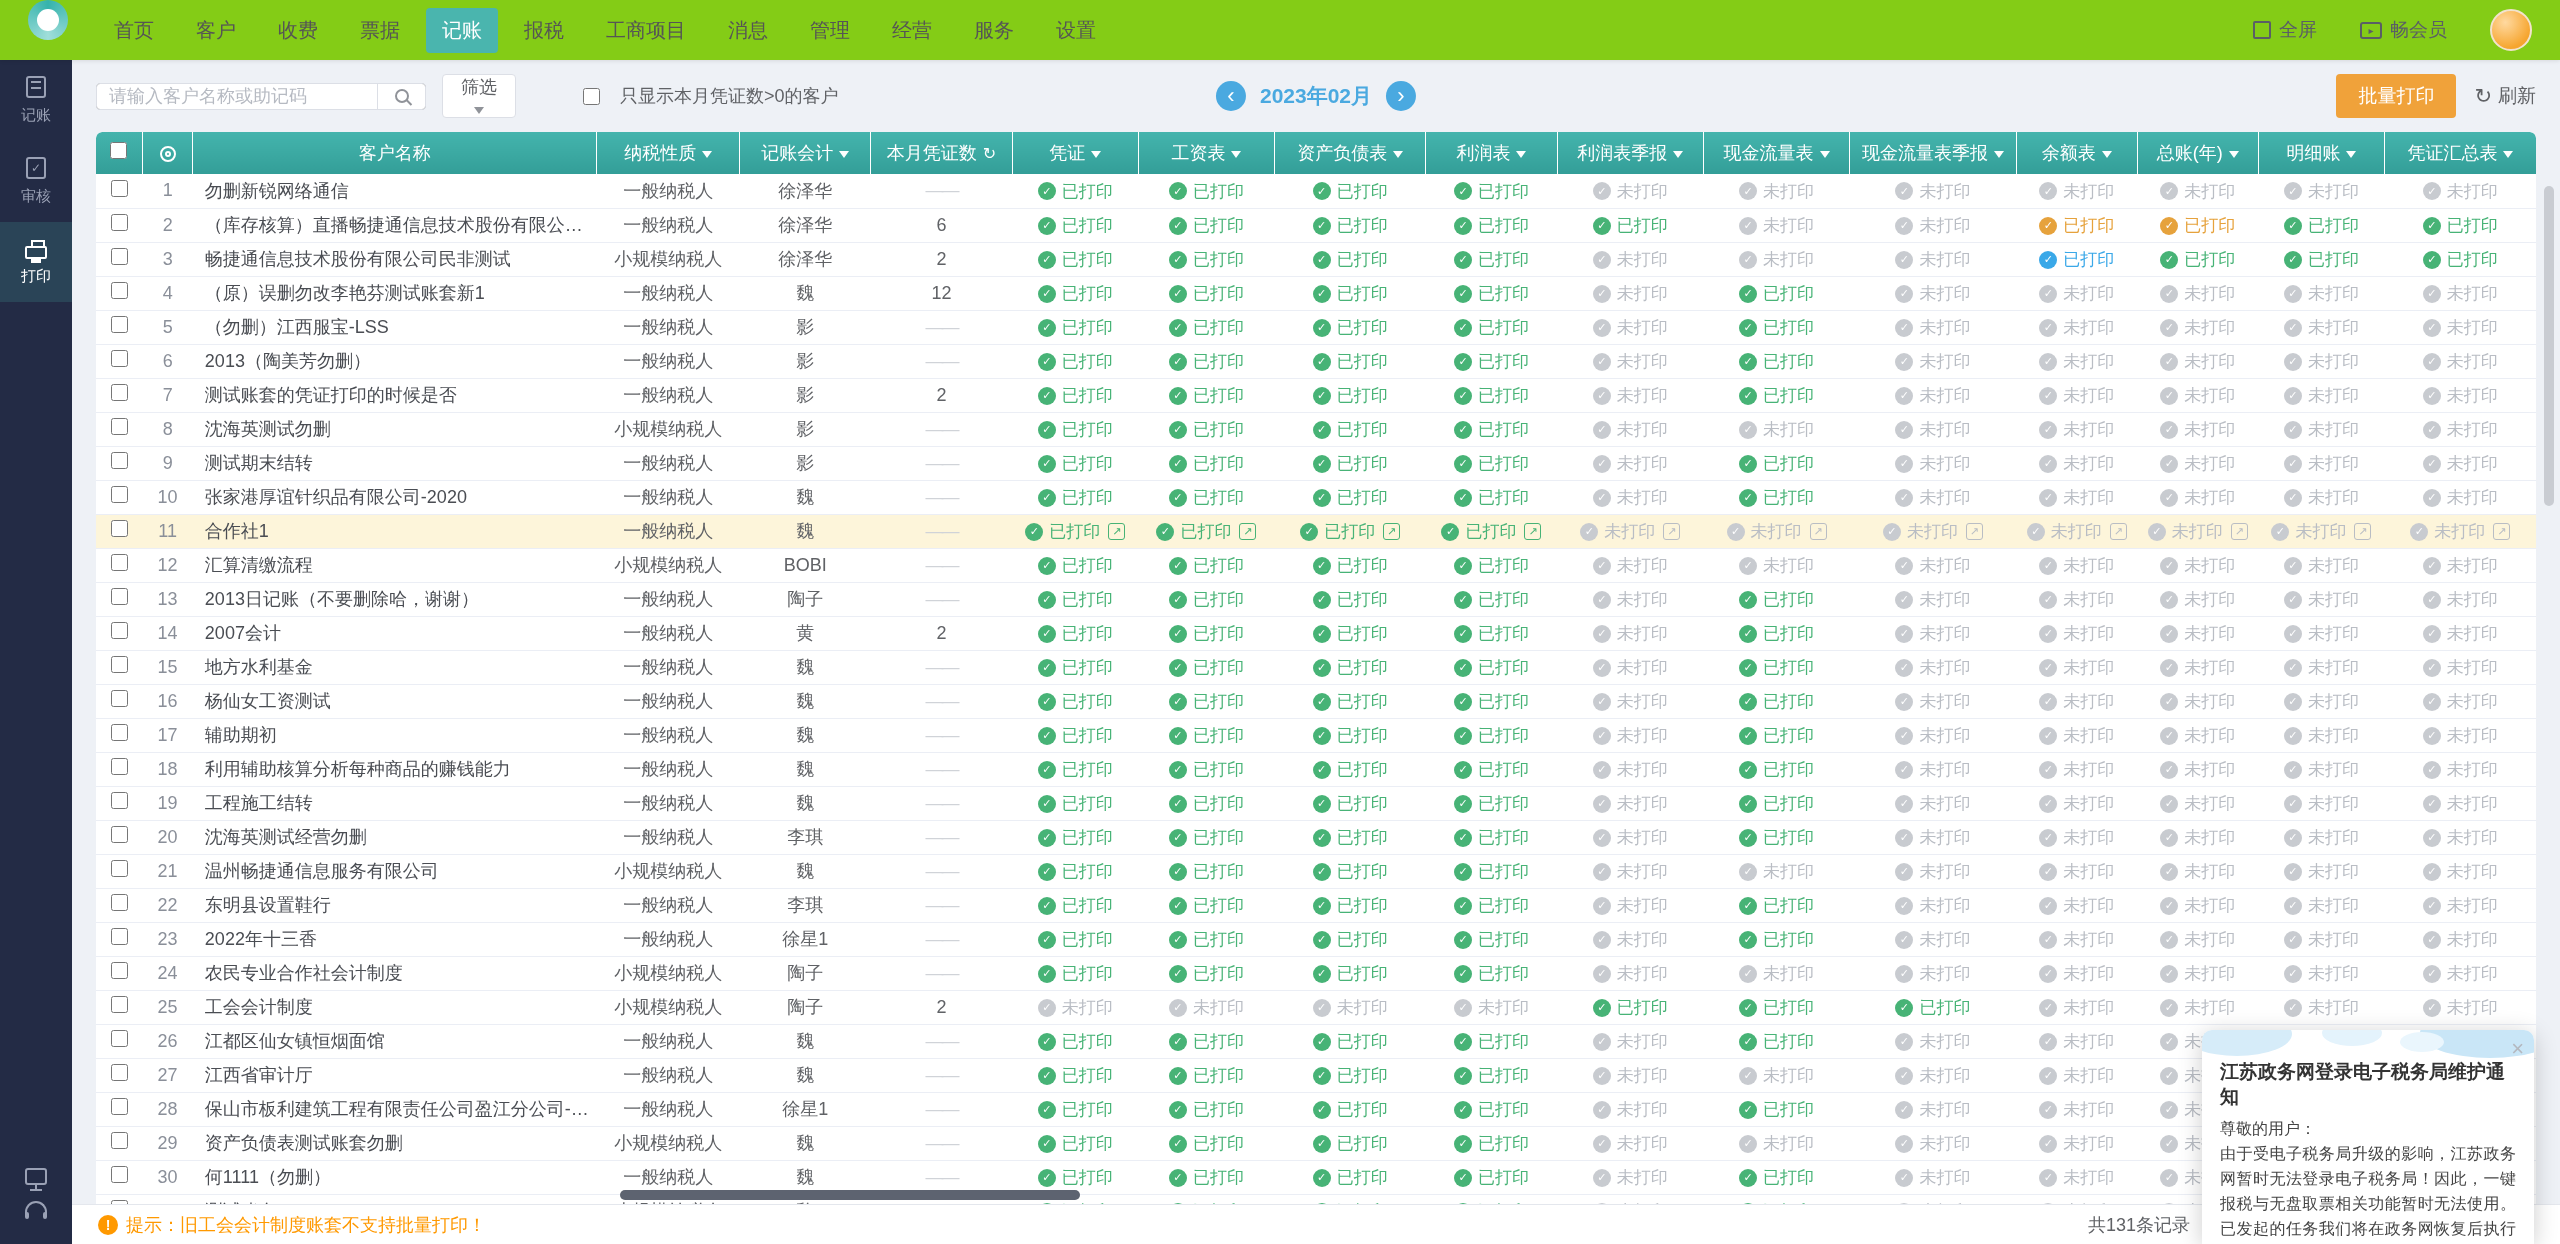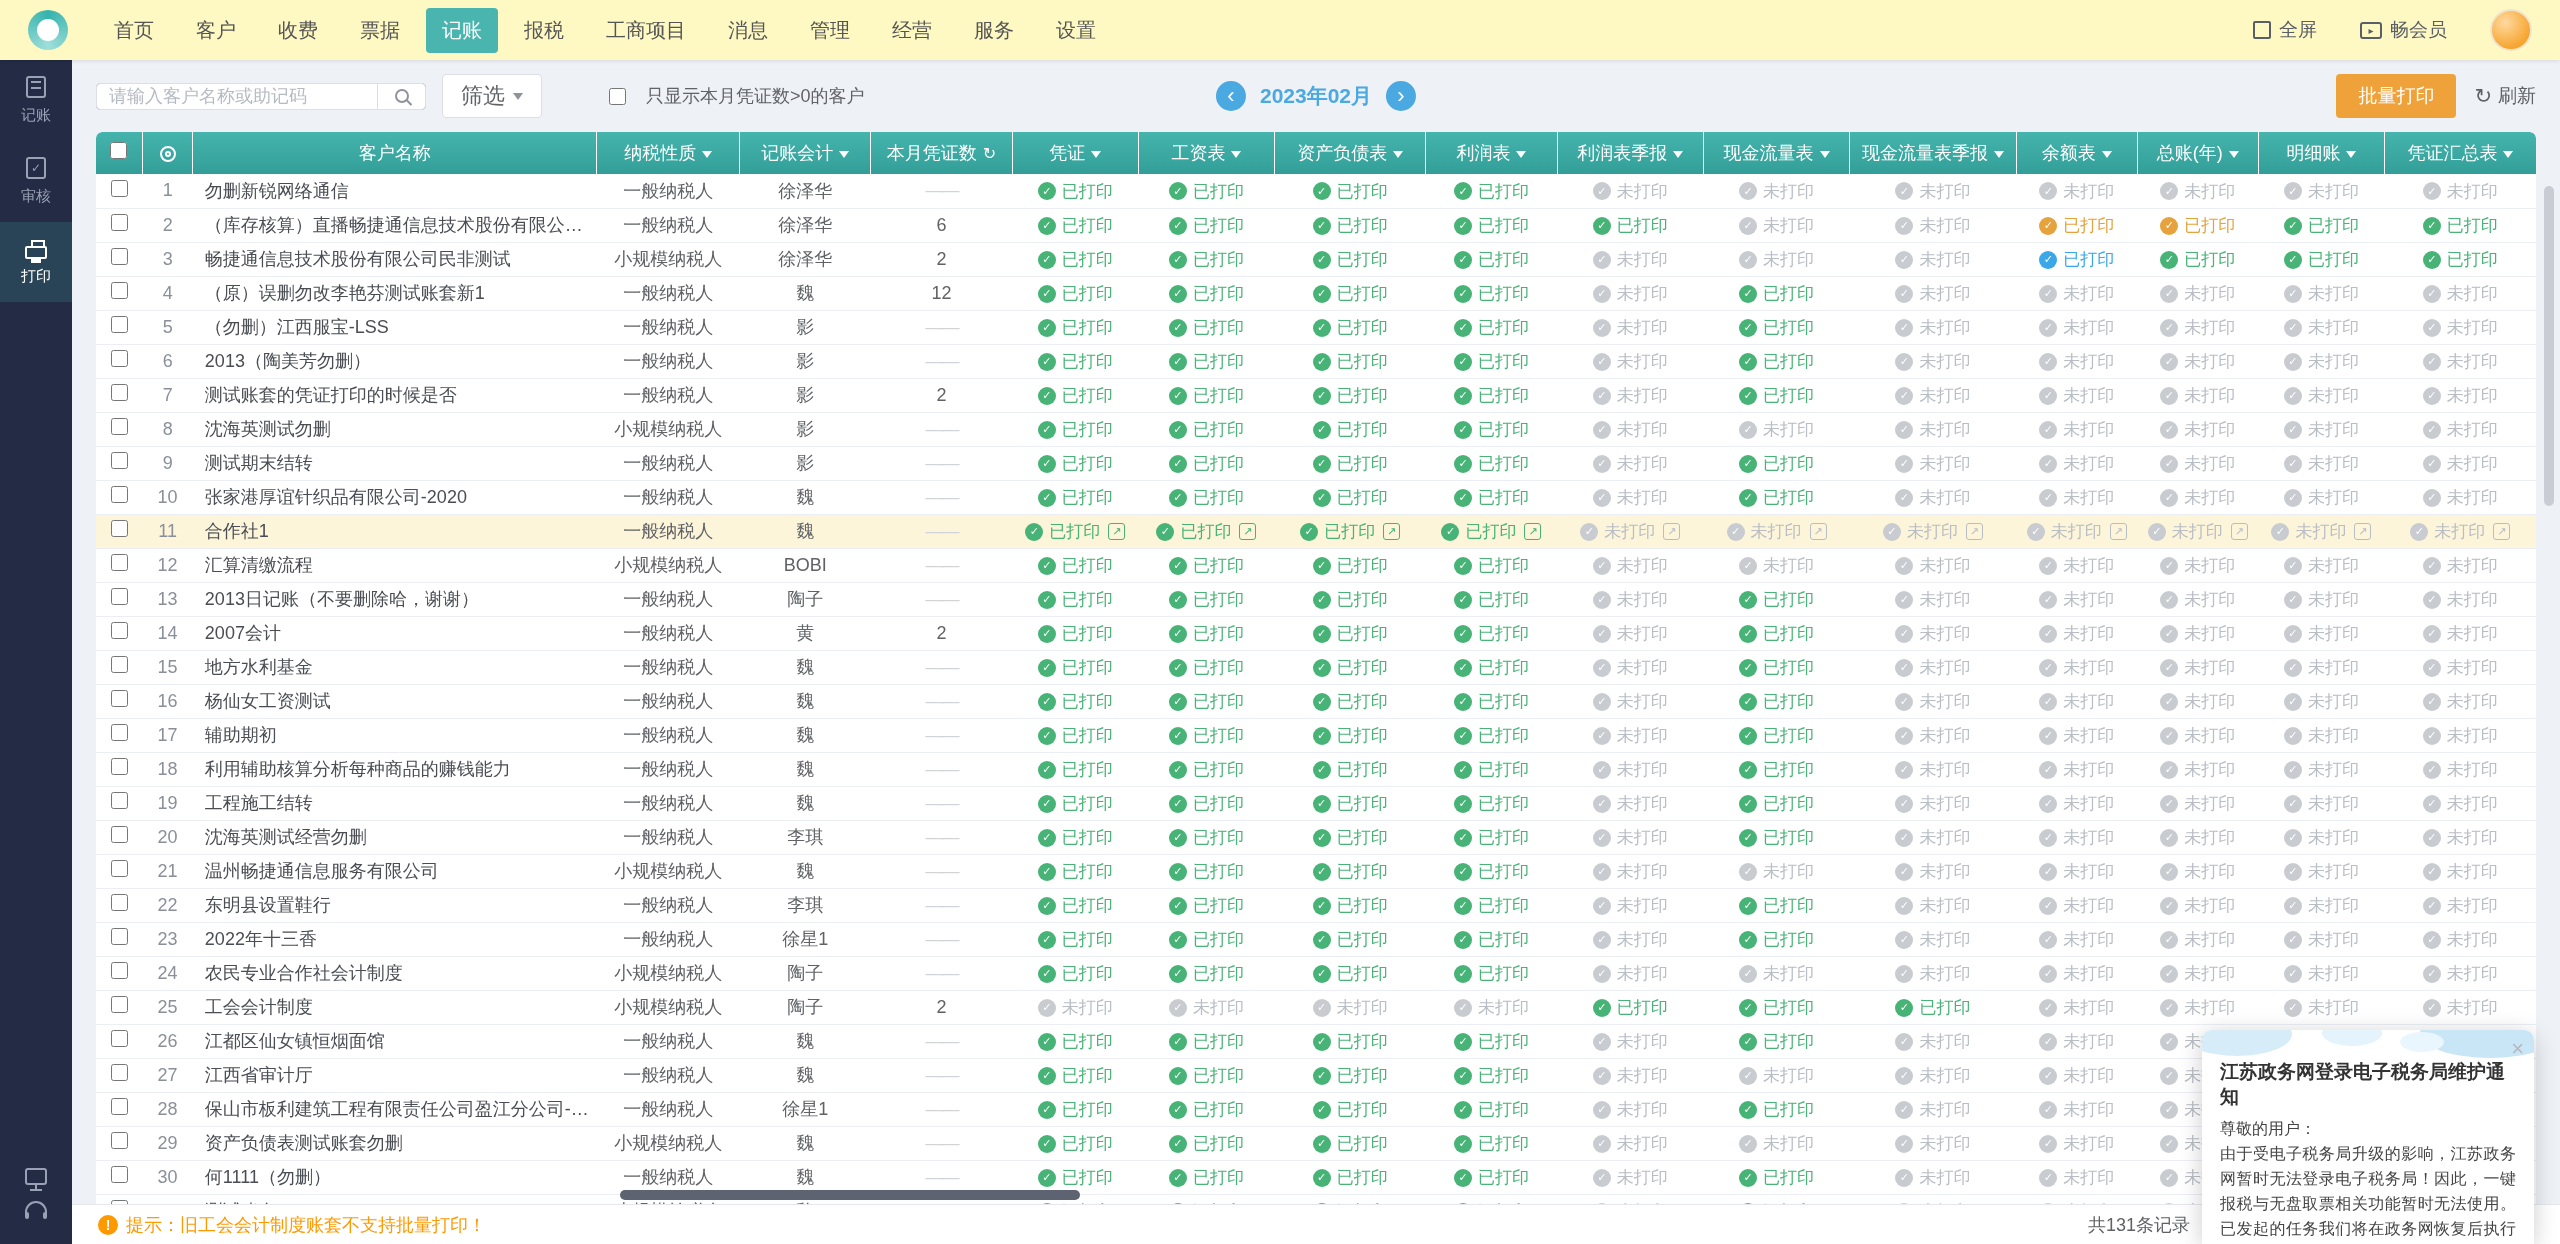--- a/index.html
+++ b/index.html
@@ -4,21 +4,21 @@
 <style>
   :root{
     --teal:#3aada7; --teal-light:#45b5ae; --sidebar-bg:#232b45; --page-bg:#eef1f6;
     --green:#47b376; --gray-status:#b9bdc4; --gray-dot:#c8cbd0; --warn:#e6a23c;
     --blue:#3aa8e8; --batch:#f0a23a; --hint:#ff9900; --hl:#fdf5da; --date:#4aa9e0;
   }
   *{box-sizing:border-box;margin:0;padding:0;font-family:"Liberation Sans","DejaVu Sans",sans-serif;}
   body{width:2560px;height:1244px;overflow:hidden;background:var(--page-bg);position:relative;}
 
   
-  .top-nav{position:fixed;top:0;left:0;right:0;height:60px;background:#fef9c3;display:flex;align-items:center;
+  .top-nav{position:fixed;top:0;left:0;right:0;height:60px;background:#84cc16;display:flex;
     padding:0 28px;box-shadow:0 1px 4px rgba(0,0,0,.10);z-index:40;}
   .logo{width:40px;height:40px;border-radius:50%;background:conic-gradient(#35b3ac,#9fdeda,#35b3ac);position:relative;flex:none;}
   .logo::after{content:'';position:absolute;inset:9px;background:#fff;border-radius:50%;}
   .nav-items{display:flex;align-items:center;margin-left:30px;gap:10px;}
   .nav-item{font-size:20px;color:#555;padding:9px 16px;border-radius:4px;cursor:pointer;white-space:nowrap;}
   .nav-item.active{background:#4ab5ae;color:#fff;}
   .nav-right{margin-left:auto;display:flex;align-items:center;gap:43px;color:#5a5e66;font-size:19px;}
   .nav-tool{display:flex;align-items:center;gap:8px;cursor:pointer;}
   .fs-icon{width:18px;height:18px;border:2px solid #5a5e66;border-radius:2px;display:inline-block;}
   .member-icon{width:22px;height:17px;border:2px solid #5a5e66;border-radius:3px;font-size:10px;line-height:13px;text-align:center;color:#5a5e66;display:inline-block;}
@@ -48,21 +48,21 @@
   
   .content{margin-left:72px;padding-top:60px;}
   .toolbar{height:72px;display:flex;align-items:center;padding:0 24px;position:relative;}
   .search-box{display:flex;width:330px;height:27px;background:#737373;border:1px solid #dcdfe6;border-radius:4px;overflow:hidden;flex:none;}
   .search-box input{flex:1;border:none;outline:none;padding:0 12px;font-size:18px;color:#333;}
   .search-box input::placeholder{color:#b6bac2;}
   .search-btn{width:48px;border:none;border-left:1px solid #dcdfe6;background:#fff;display:flex;align-items:center;justify-content:center;cursor:pointer;}
   .mag{width:14px;height:14px;border:2px solid #909399;border-radius:50%;position:relative;display:inline-block;}
   .mag::after{content:'';position:absolute;width:2px;height:7px;background:#909399;right:-3px;bottom:-5px;transform:rotate(-45deg);}
   .filter-btn{margin-left:16px;height:44px;padding:0 18px;background:#fff;border:1px solid #dcdfe6;border-radius:4px;
-    display:flex;align-items:center;gap:8px;font-size:22px;color:#606266;cursor:pointer;}
+    display:flex;align-items:center;gap:8px;font-size:18px;color:#606266;cursor:pointer;flex-direction:column;}
   .funnel{width:0;height:0;border-left:5px solid transparent;border-right:5px solid transparent;border-top:7px solid #fff;display:inline-block;margin-left:6px;}
   .funnel.gray{border-top-color:#909399;margin-left:0;}
   .only-check{margin-left:20px;display:flex;align-items:center;gap:20px;font-size:18px;color:#606266;cursor:pointer;padding-left:47px;}
   input[type=checkbox]{width:17px;height:17px;accent-color:var(--teal);cursor:pointer;}
   .period-nav{position:absolute;left:50%;transform:translateX(-50%);display:flex;align-items:center;gap:14px;}
   .arrow{width:30px;height:30px;border-radius:50%;border:none;background:var(--date);color:#fff;font-size:22px;line-height:28px;cursor:pointer;}
   .period{color:var(--date);font-size:21px;font-weight:700;}
   .tool-right{margin-left:auto;display:flex;align-items:center;gap:18px;}
   .batch-btn{background:var(--batch);color:#fff;border:none;height:44px;padding:0 22px;border-radius:4px;font-size:19px;cursor:pointer;}
   .refresh-btn{background:transparent;border:none;color:#606266;font-size:19px;display:flex;align-items:center;gap:6px;cursor:pointer;}

